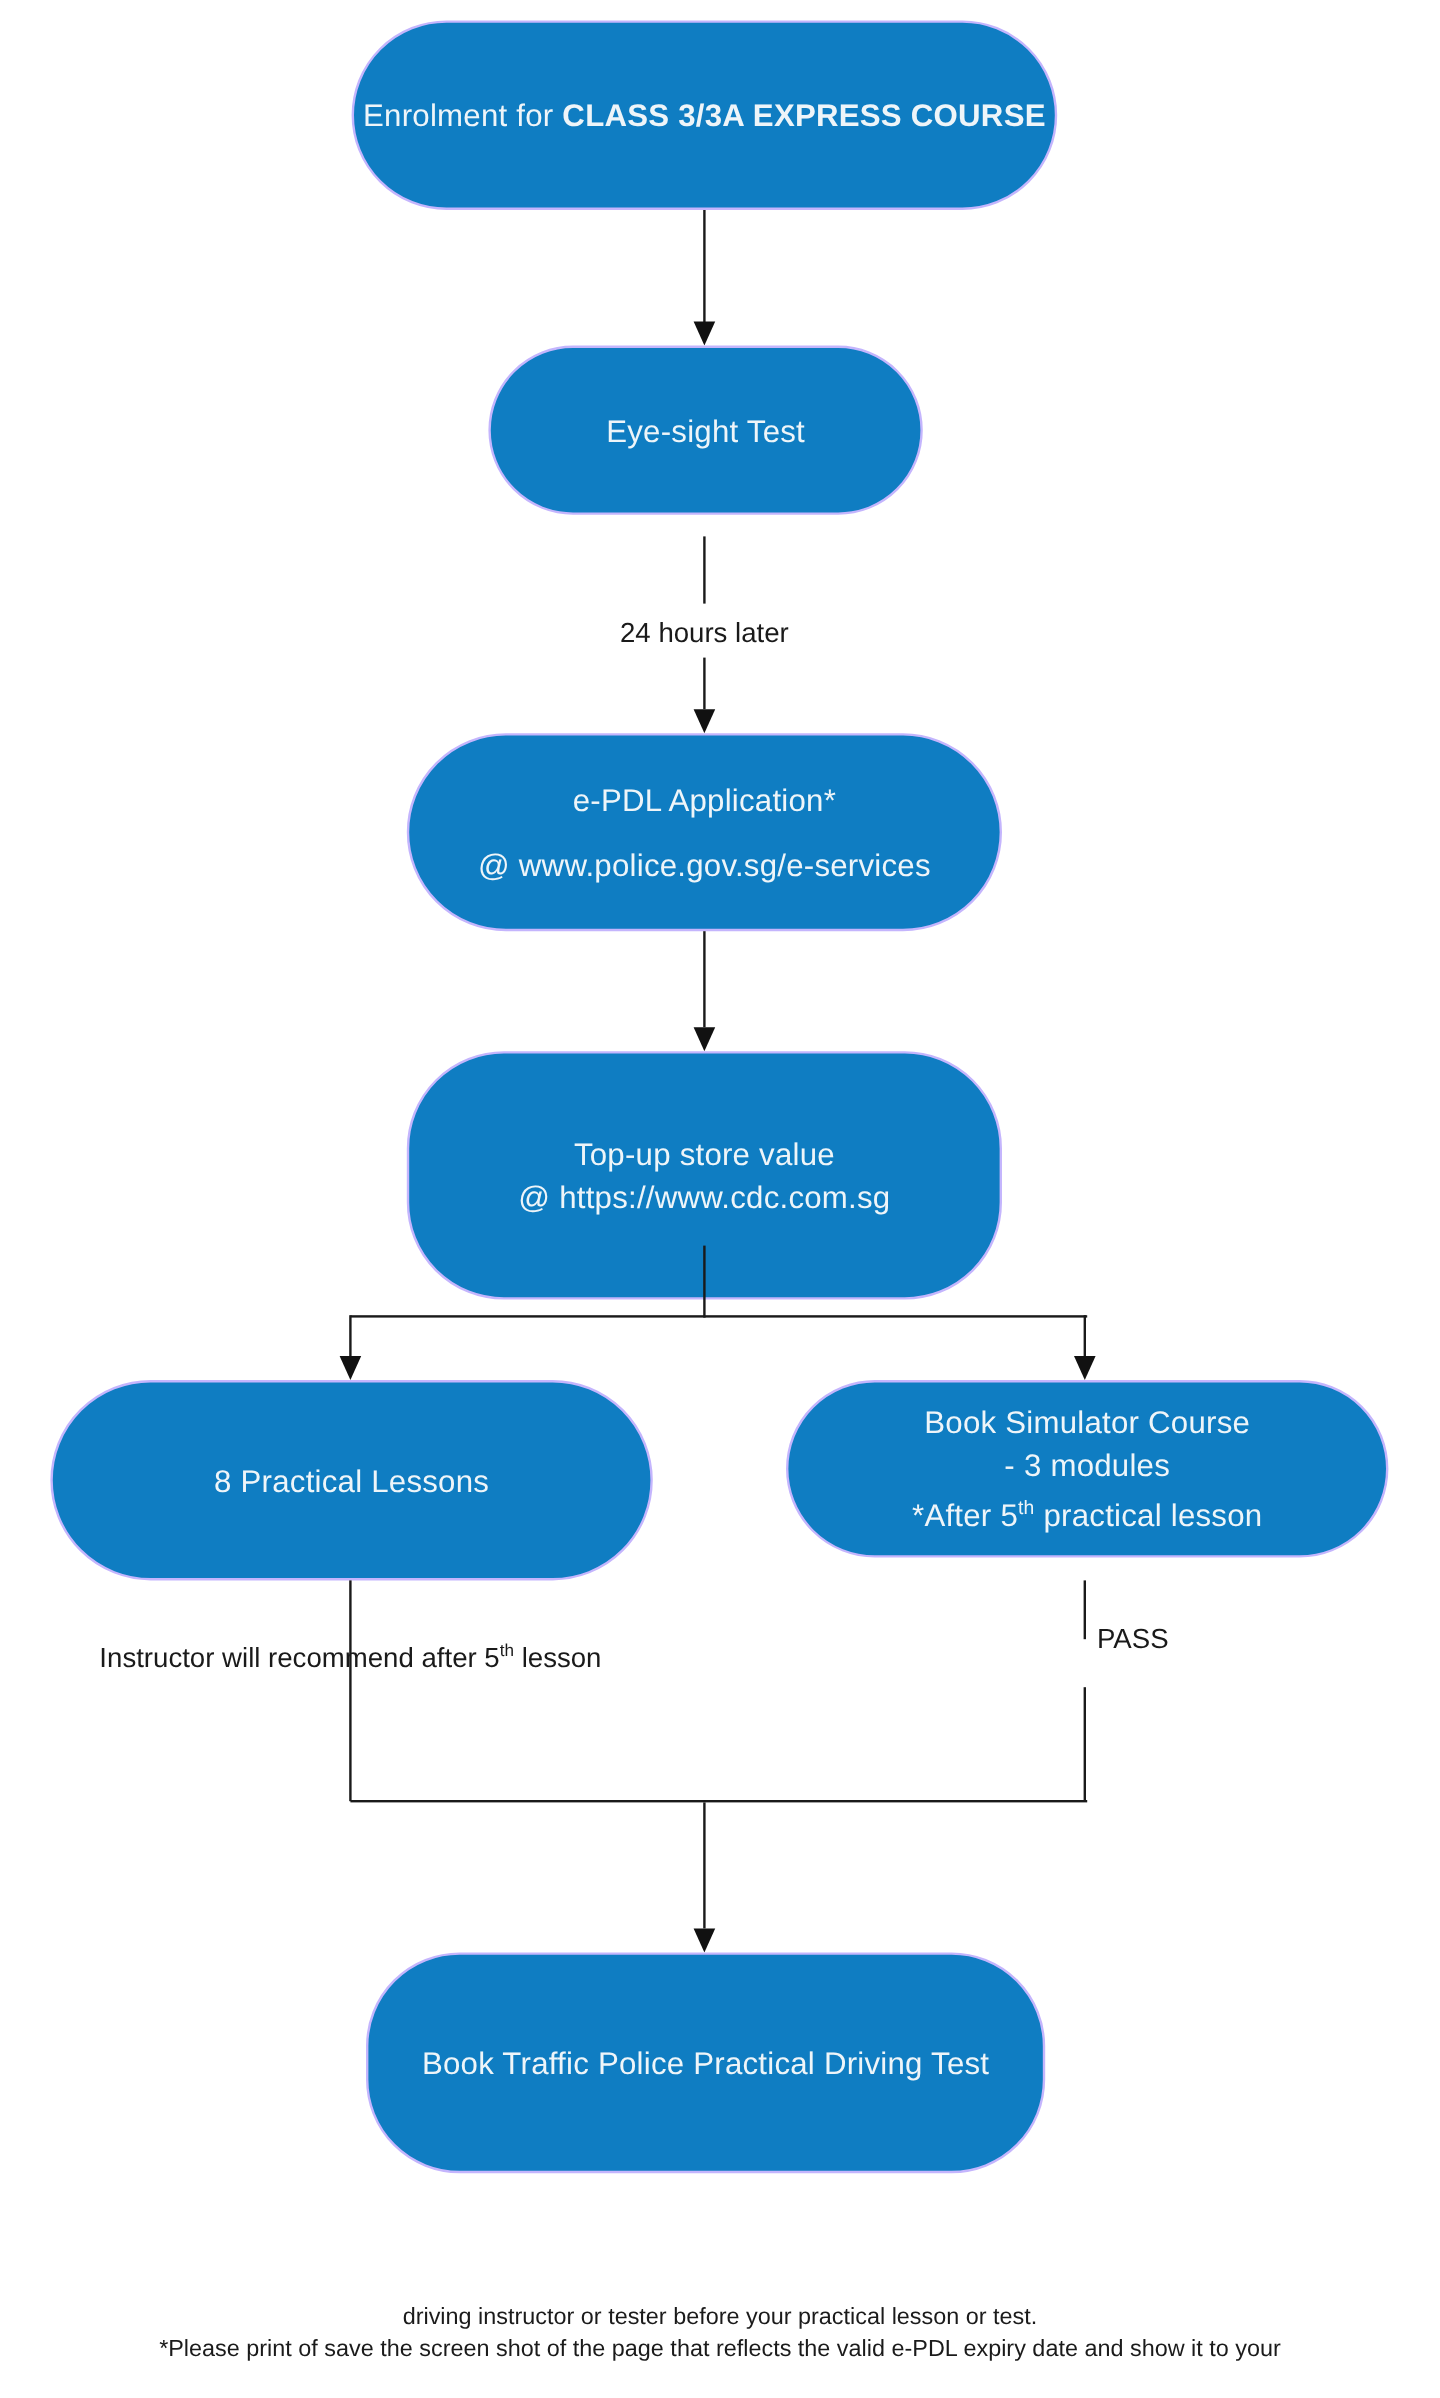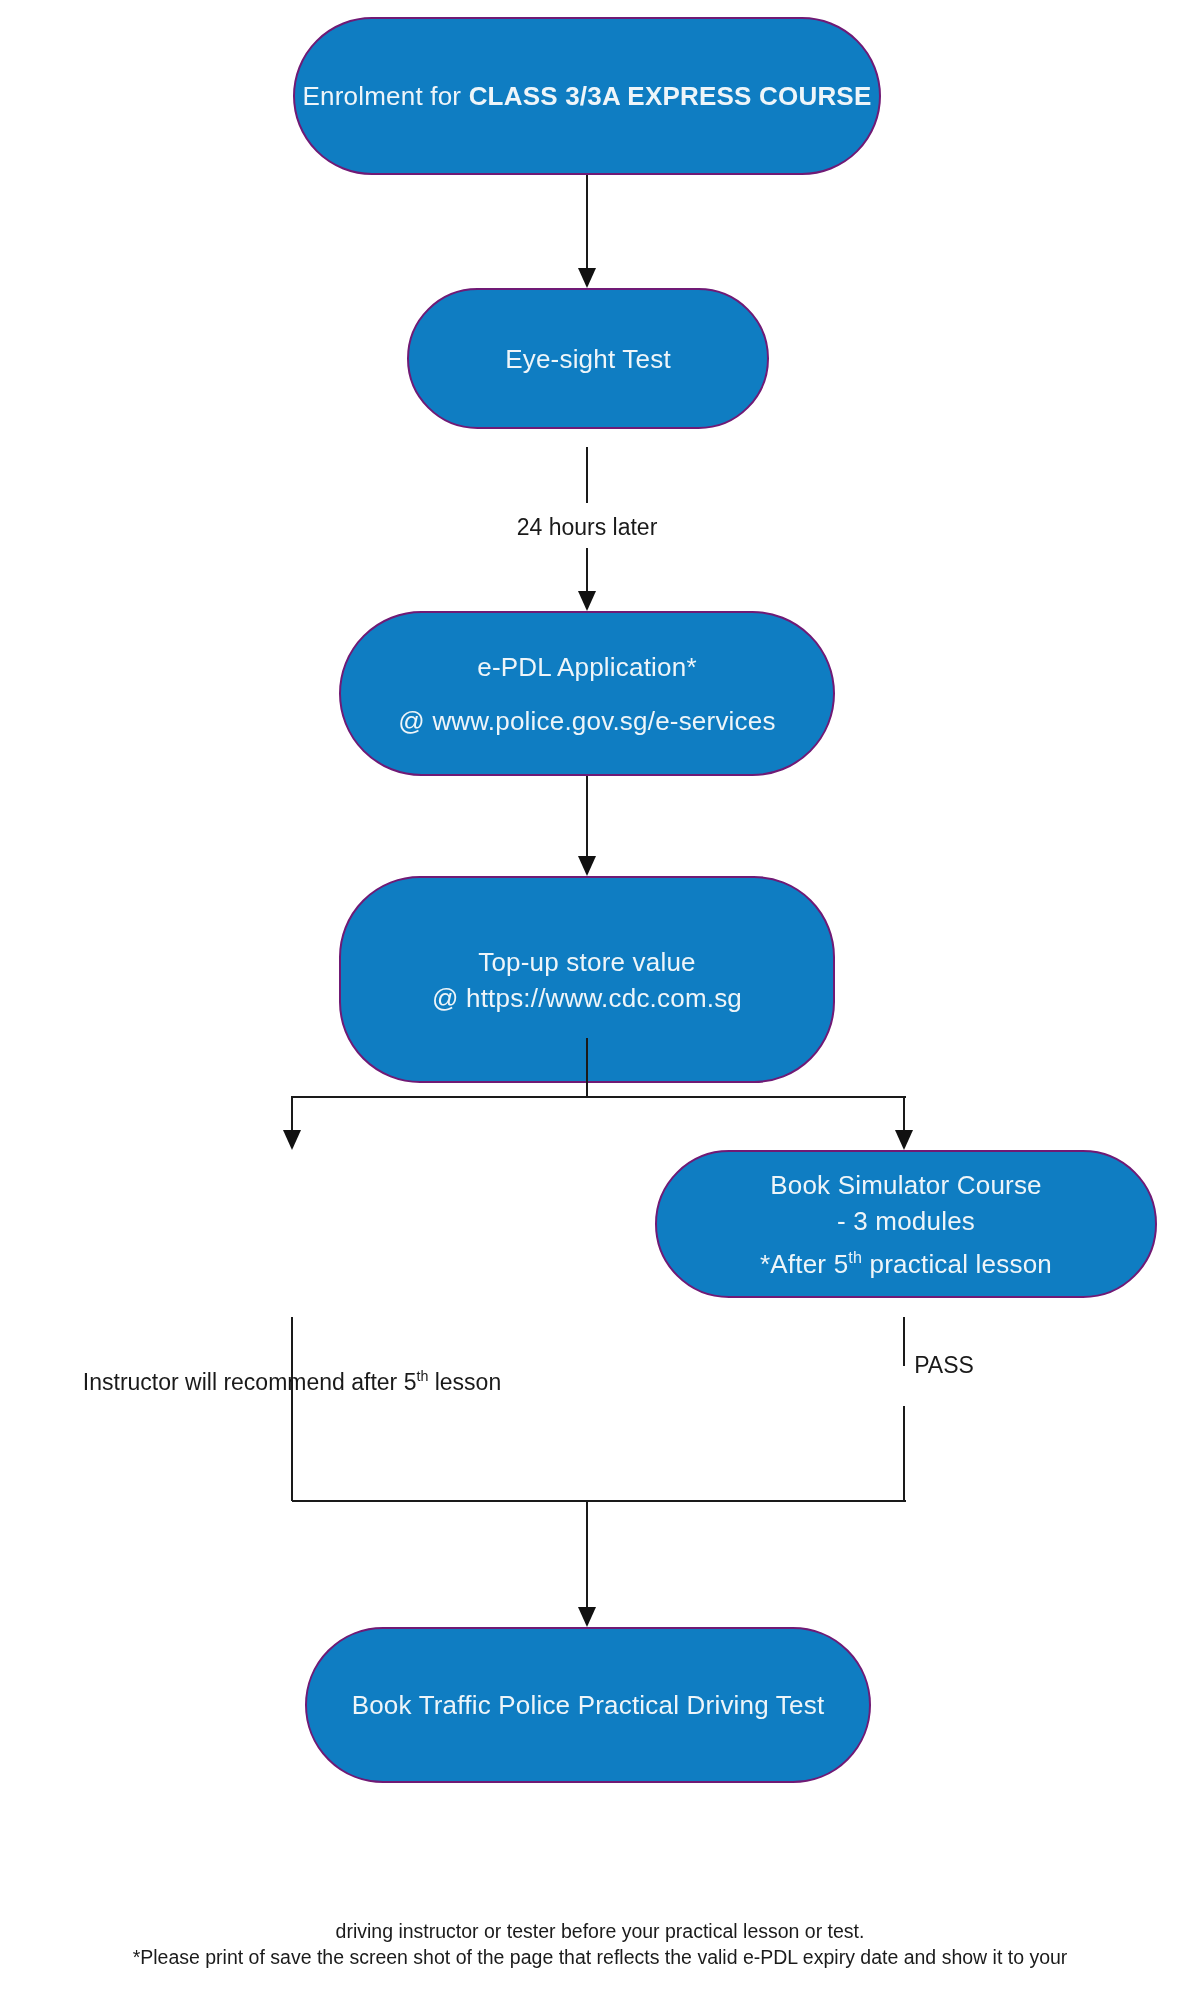--- a/index.html
+++ b/index.html
@@ -6,21 +6,21 @@
   #stage{
     position:relative;
     width:1200px;height:1998px;
     background:#ffffff;
     font-family:"Liberation Sans", sans-serif;
     overflow:hidden;
   }
   .node{
     position:absolute;
     background:#0f7dc2;
-    border:2px solid #701a75;
+    border:2px solid #c4b5fd;
     box-sizing:border-box;
     color:#eef5f9;
     display:flex;
     flex-direction:column;
     align-items:center;
     justify-content:center;
     text-align:center;
     font-size:26px;
     line-height:36px;
     letter-spacing:0.2px;
@@ -91,20 +91,23 @@
     <div>@ https://www.cdc.com.sg</div>
   </div>
 
   <div class="vline" style="left:586px;top:1038px;height:60px;"></div>
   <div class="hline" style="left:292px;top:1096px;width:614px;"></div>
   <div class="vline" style="left:291px;top:1096px;height:36px;"></div>
   <div class="arrowhead" style="left:283px;top:1130px;"></div>
   <div class="vline" style="left:903px;top:1096px;height:36px;"></div>
   <div class="arrowhead" style="left:895px;top:1130px;"></div>
 
+  <div class="node" style="left:42px;top:1150px;width:502px;height:167px;border-radius:84px;">
+    <div>8 Practical Lessons</div>
+  </div>
 
   <div class="node" style="left:655px;top:1150px;width:502px;height:148px;border-radius:84px;">
     <div>Book Simulator Course</div>
     <div>- 3 modules</div>
     <div>
       <span>*After 5</span><sup>th</sup><span> practical lesson</span>
     </div>
   </div>
 
   <div class="vline" style="left:291px;top:1317px;height:184px;"></div>
@@ -113,21 +116,21 @@
   </div>
 
   <div class="vline" style="left:903px;top:1317px;height:49px;"></div>
   <div class="edge-label" style="left:904px;top:1352px;margin-left:40px;">PASS</div>
   <div class="vline" style="left:903px;top:1406px;height:95px;"></div>
 
   <div class="hline" style="left:292px;top:1500px;width:614px;"></div>
   <div class="vline" style="left:586px;top:1502px;height:105px;"></div>
   <div class="arrowhead" style="left:578px;top:1607px;"></div>
 
-  <div class="node" style="left:305px;top:1627px;width:566px;height:156px;border-radius:78px;">
+  <div class="node" style="left:305px;top:1627px;width:566px;height:184px;border-radius:78px;">
     <div>Book Traffic Police Practical Driving Test</div>
   </div>
 
   <div class="footnote">
     <div>driving instructor or tester before your practical lesson or test.</div>
     <div>*Please print of save the screen shot of the page that reflects the valid e-PDL expiry date and show it to your</div>
   </div>
 
 </div>
 

